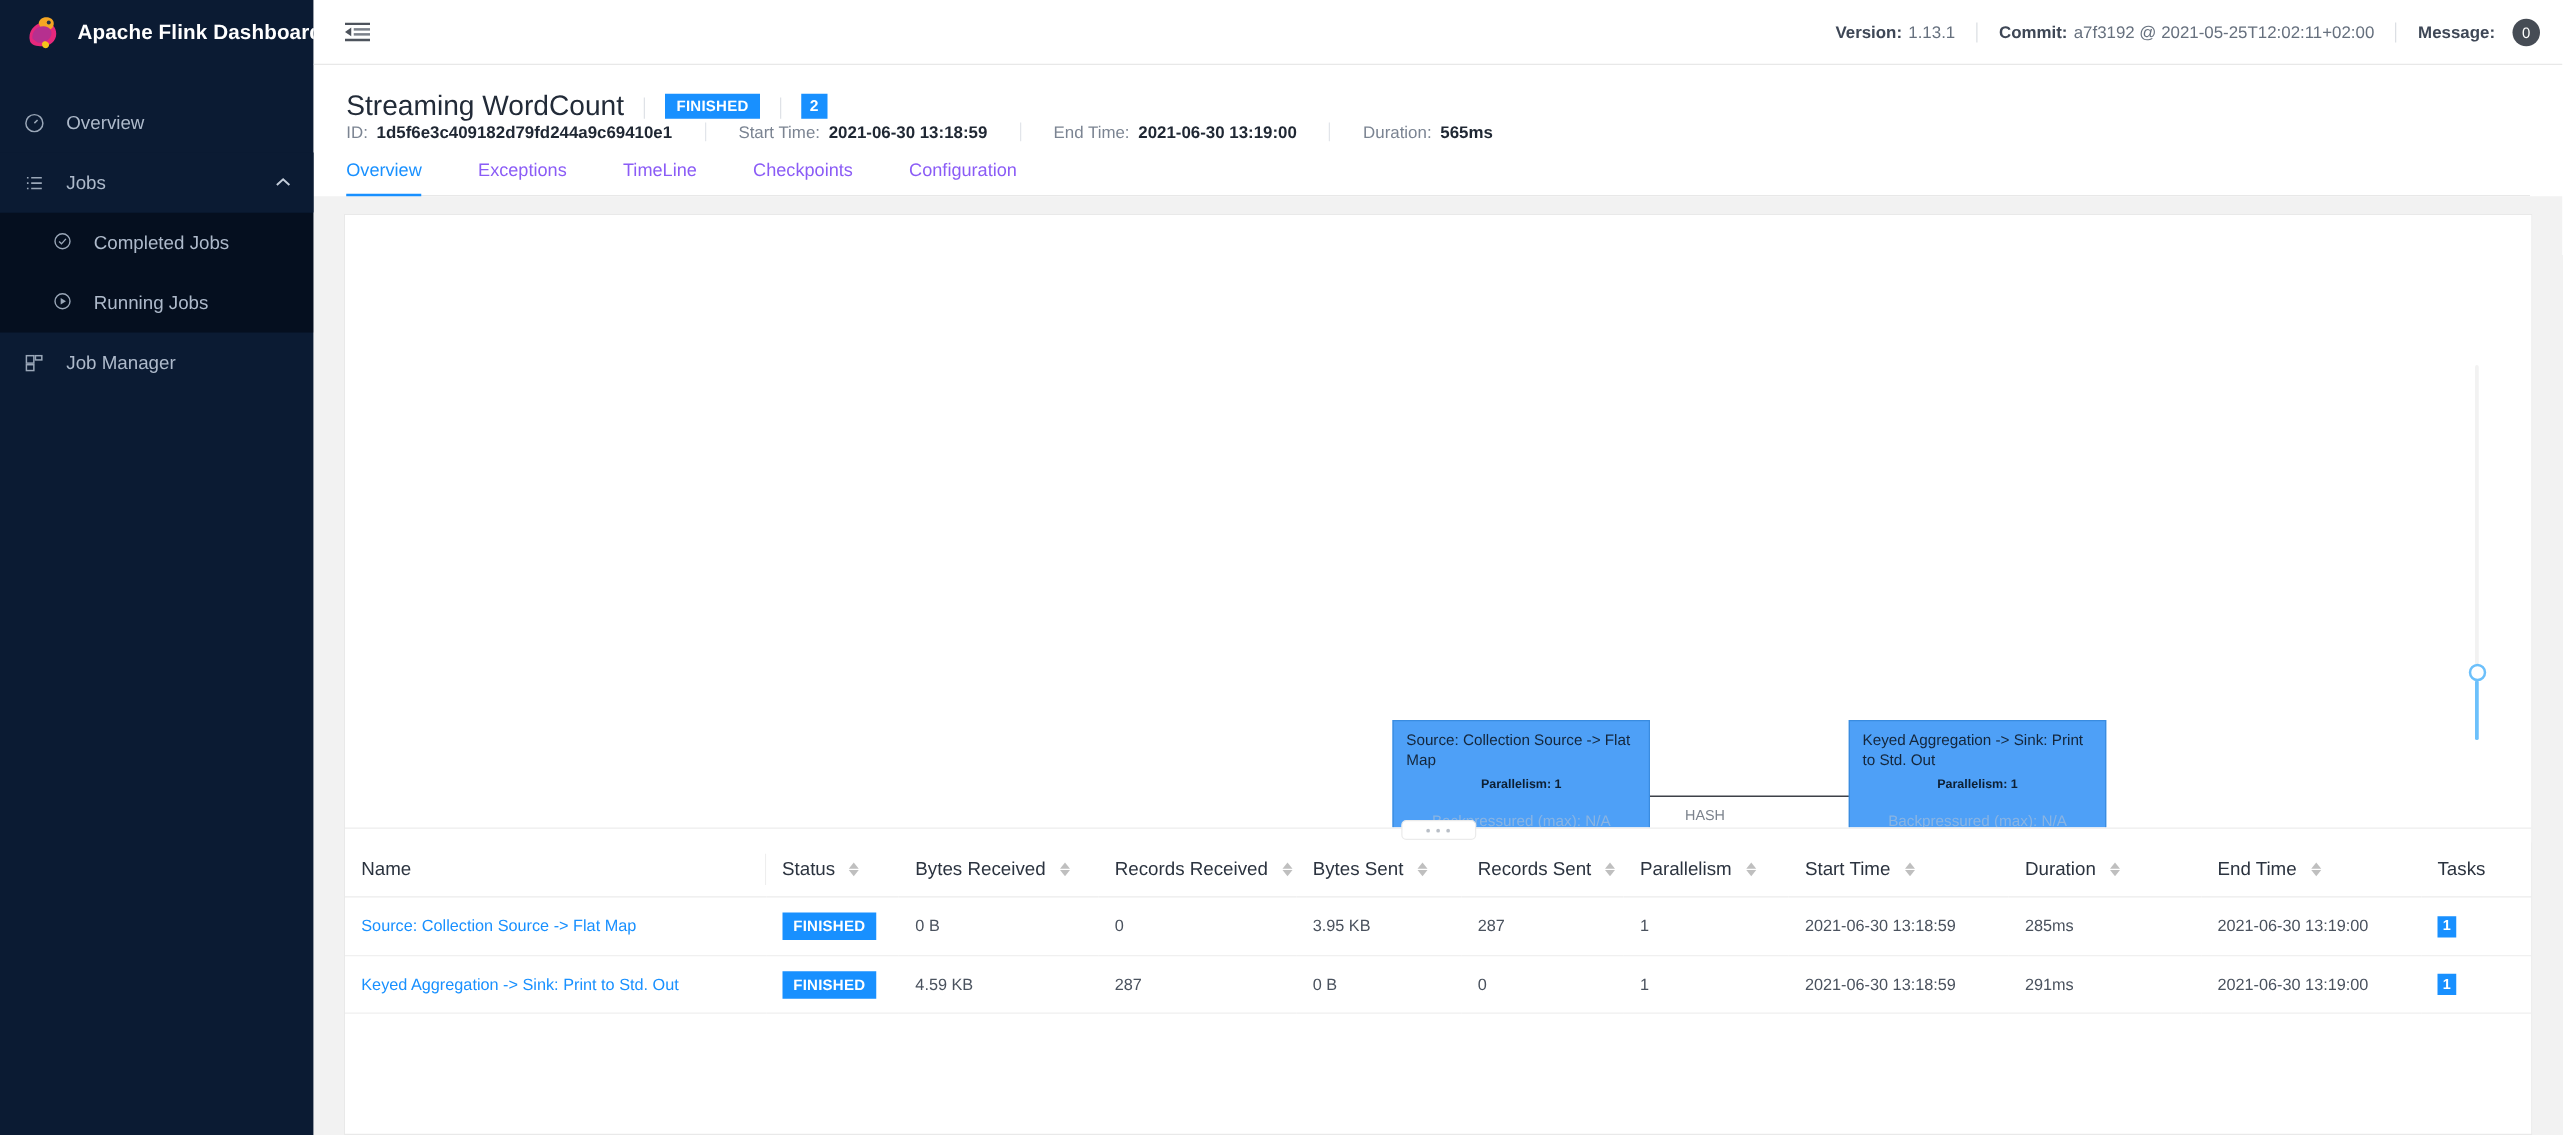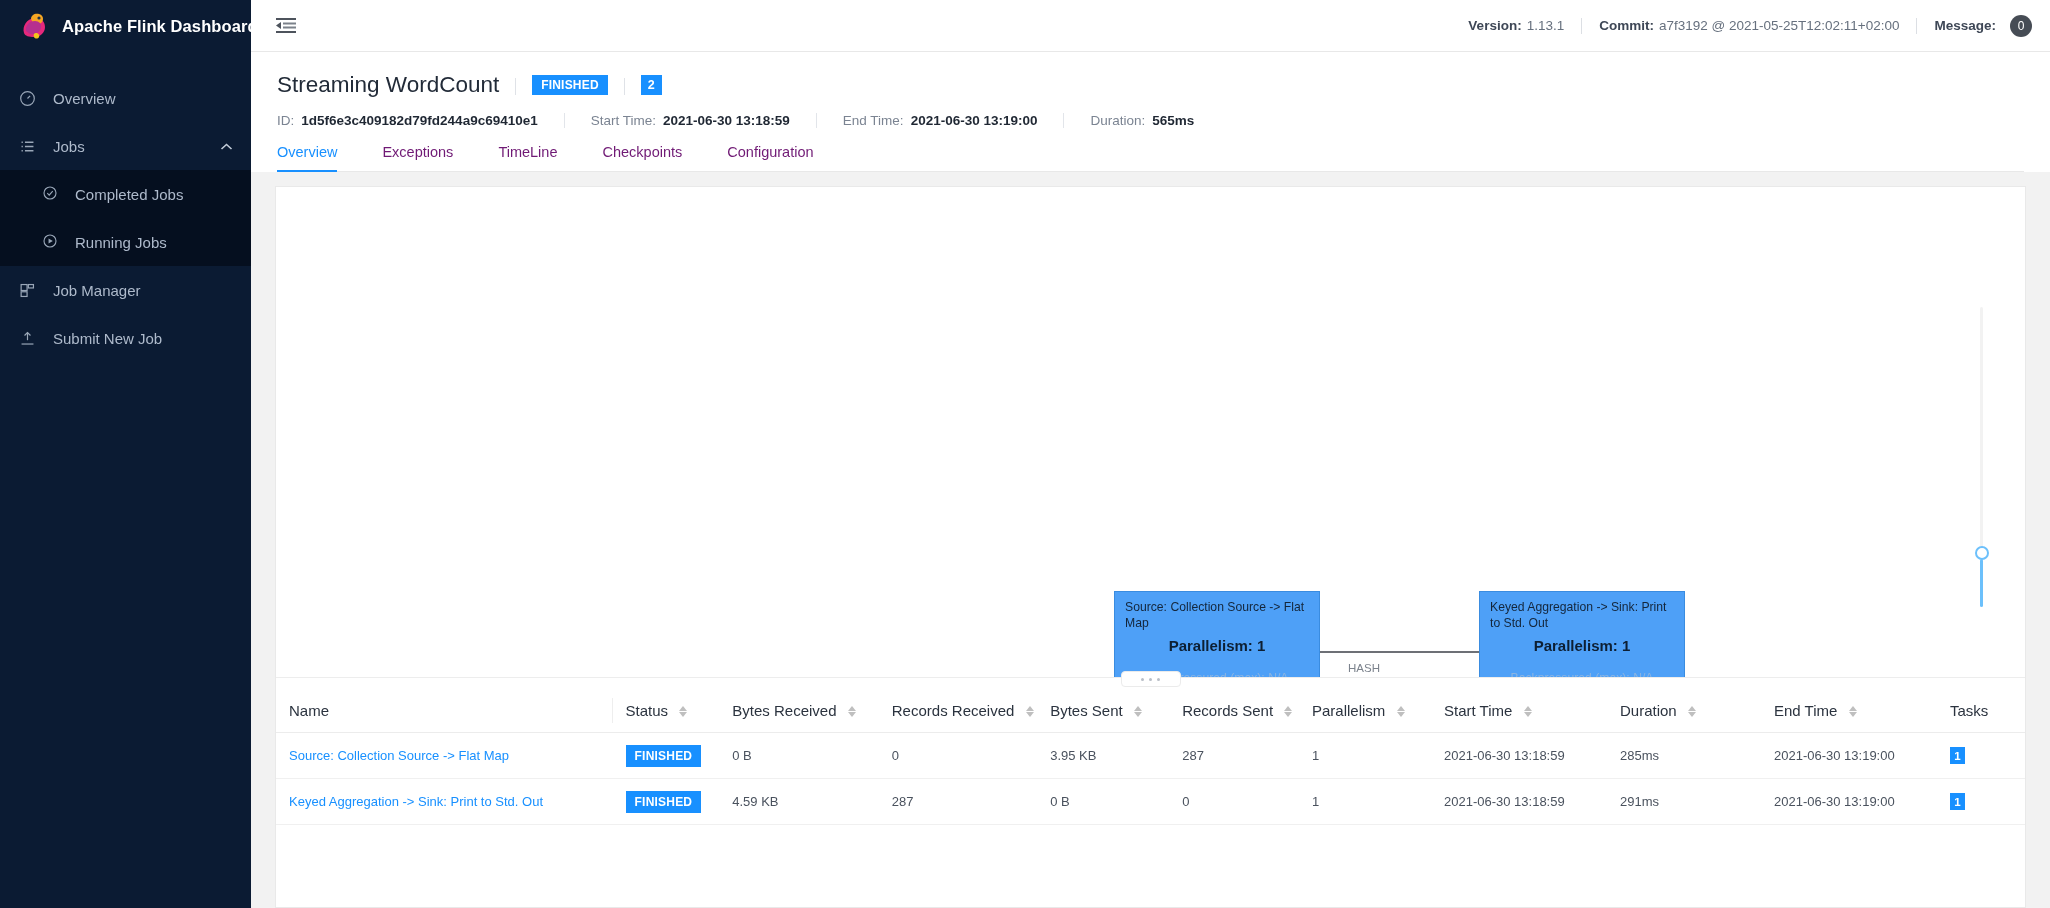--- a/index.html
+++ b/index.html
@@ -70,47 +70,47 @@
   .job-head { padding: 20px 26px 0 26px; background: #fff; }
   .job-title-row { display: flex; align-items: center; gap: 0; }
   .job-title { font-size: 22.5px; color: #222b38; font-weight: normal; }
   .vsep { display: inline-block; width: 1px; height: 17px; background: #dfe2e7; margin: 0 16px; position: relative; top: 1px; }
   .tag {
     background: #1890ff; color: #fff; font-size: 12px; font-weight: bold;
     padding: 4px 9px; line-height: 1; letter-spacing: .2px;
   }
   .tag-sm { background: #1890ff; color: #fff; font-size: 12.5px; font-weight: bold; padding: 4px 7px; line-height: 1;}
 
-  .job-meta { display: flex; align-items: center; margin-top: 15px; font-size: 13.5px; }
+  .job-meta { display: flex; align-items: center; font-size: 13.5px; }
   .job-meta .k { color: #7b8492; }
   .job-meta .v { color: #1f2733; font-weight: bold; margin-left: 7px; }
   .job-meta .msep { display: inline-block; width: 1px; height: 15px; background: #e2e5ea; margin: 0 26px; }
 
   .tabs { display: flex; align-items: flex-end; gap: 0; margin-top: 16px; border-bottom: 1px solid #e8e8e8; }
   .tab {
-    font-size: 14.5px; color: #701a75; padding: 0 0 11px 0; margin-right: 45px;
+    font-size: 14.5px; color: #8b5cf6; padding: 0 0 11px 0; margin-right: 45px;
     cursor: pointer; position: relative;
   }
   .tab.active { color: #1890ff; }
   .tab.active:after {
     content: ""; position: absolute; left: 0; right: 0; bottom: -1px; height: 2px; background: #1890ff;
   }
 
   .content-area { flex: 1 1 auto; background: #f2f2f2; padding: 14px 24px 0 24px; min-height: 0; display: flex; flex-direction: column;}
   .panel { background: #fff; border: 1px solid #e9e9e9; flex: 1 1 auto; display: flex; flex-direction: column; min-height:0;}
 
   .graph-area { position: relative; height: 490px; flex: 0 0 490px; overflow: hidden; background: #fff; }
 
   .node {
     position: absolute; background: #4ea0f7; border: 1px solid #3a8ce0;
     width: 206px; height: 124px; padding: 8px 10px 0 10px;
     font-size: 12px; color: #10253d;
   }
   .node .nname { line-height: 1.28; color: #14263b; font-size: 12.2px; }
-  .node .npar { text-align: center; font-weight: bold; margin-top: 6px; font-size: 15px; color: #0d1f33; }
+  .node .npar { text-align: center; font-weight: bold; margin-top: 6px; font-size: 10px; color: #0d1f33; }
   .node .nmetric { text-align: center; color: #8ab4e2; font-size: 12.2px; line-height: 1.3; }
   .node .nmetrics { margin-top: 17px; }
 
   .edge-label { position: absolute; font-size: 11.5px; color: #7c838d; }
 
   .zoom-slider { position: absolute; right: 36px; }
   .zoom-track { position: absolute; width: 3px; background: #f2f2f2; border-radius: 2px; }
   .zoom-fill { position: absolute; width: 3px; background: #6cc0fb; border-radius: 2px; }
   .zoom-handle {
     position: absolute; width: 14px; height: 14px; border-radius: 50%;
@@ -225,30 +225,20 @@
         <span class="ico">
           <svg width="17" height="17" viewBox="0 0 20 20" fill="none" stroke="#9aa7b8" stroke-width="1.4">
             <rect x="2.5" y="3" width="7" height="7"></rect>
               <rect x="11" y="3" width="6" height="4"></rect>
             <rect x="2.5" y="11.5" width="7" height="5.5"></rect>
           </svg>
         </span>
         <span>Job Manager</span>
       </div>
 
-      <div class="nav-item">
-        <span class="ico">
-          <svg width="17" height="17" viewBox="0 0 20 20" fill="none" stroke="#9aa7b8" stroke-width="1.4">
-            <path d="M10 3 v9"></path>
-              <path d="M6.5 6.5 L10 3 L13.5 6.5"></path>
-              <path d="M3 16.5 h14"></path>
-          </svg>
-        </span>
-        <span>Submit New Job</span>
-      </div>
 
     </div>
   </div>
 
   <div class="main">
 
     <div class="topbar">
       <span class="fold-btn">
         <svg width="20" height="16" viewBox="0 0 20 16">
           <rect x="0" y="0" width="20" height="2" fill="#4d535c"></rect>

